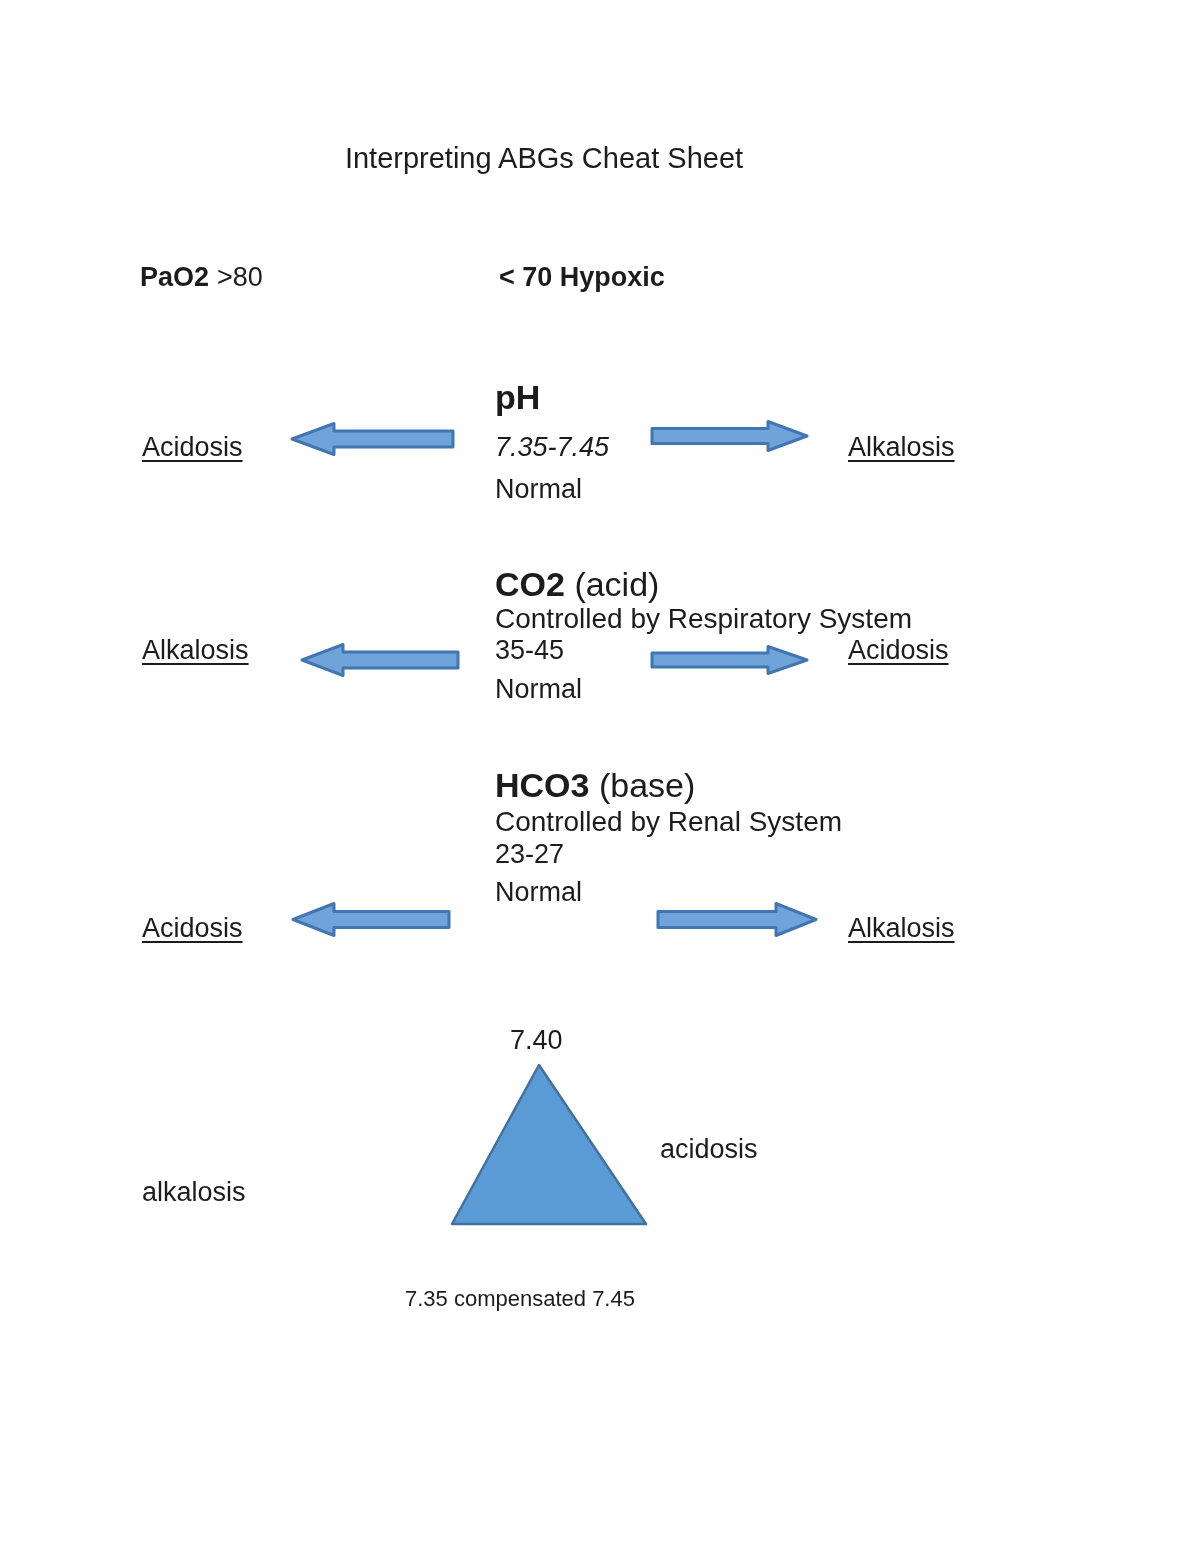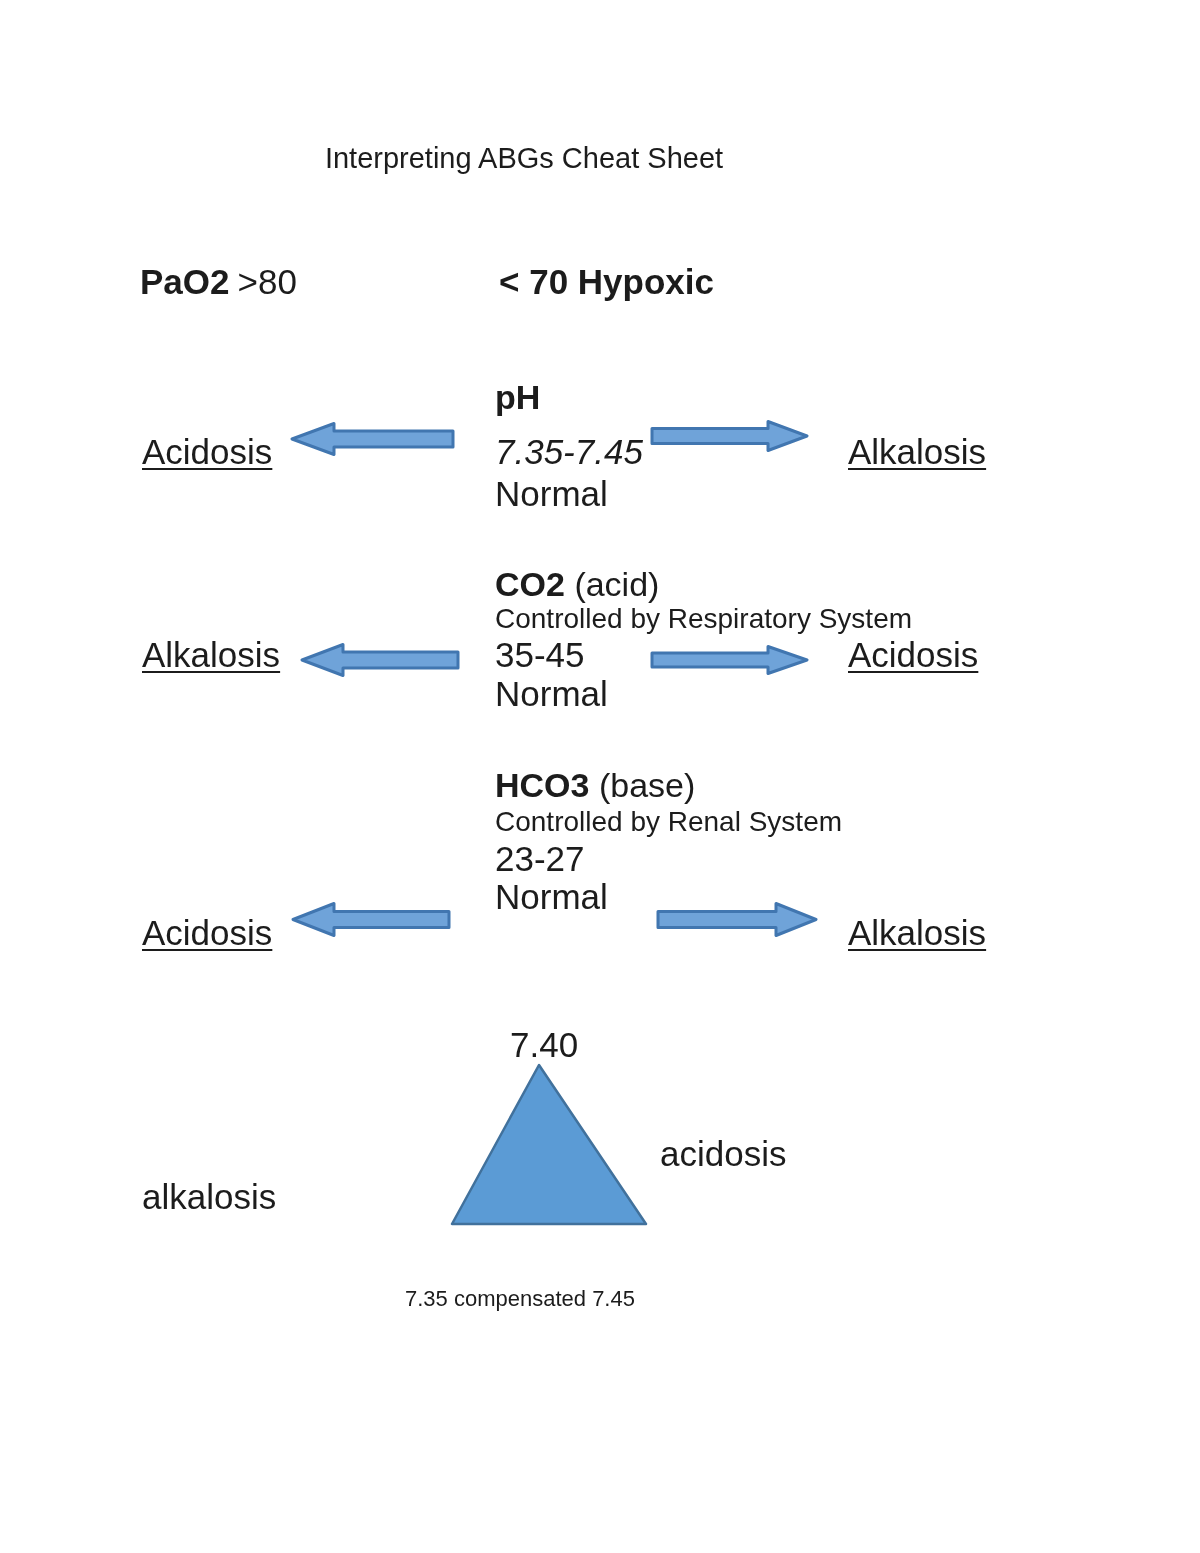--- a/index.html
+++ b/index.html
@@ -11,29 +11,30 @@
   .page {
     position: relative;
     width: 1200px;
     height: 1553px;
     background: #ffffff;
     overflow: hidden;
   }
   .t {
     position: absolute;
     color: #1c1c1c;
-    font-size: 35px;
+    font-size: 27px;
     line-height: 1.2;
     white-space: nowrap;
   }
   .title {
     left: 0;
     width: 1048px;
     text-align: center;
     font-size: 29px;
+    padding-left: 20px;
   }
   .b { font-weight: 700; }
   .u {
     text-decoration: underline;
     text-underline-offset: 4px;
     text-decoration-thickness: 2px;
   }
   .small { font-size: 28px; }
   .heading { font-size: 34px; }
   .big { font-size: 22px; }

